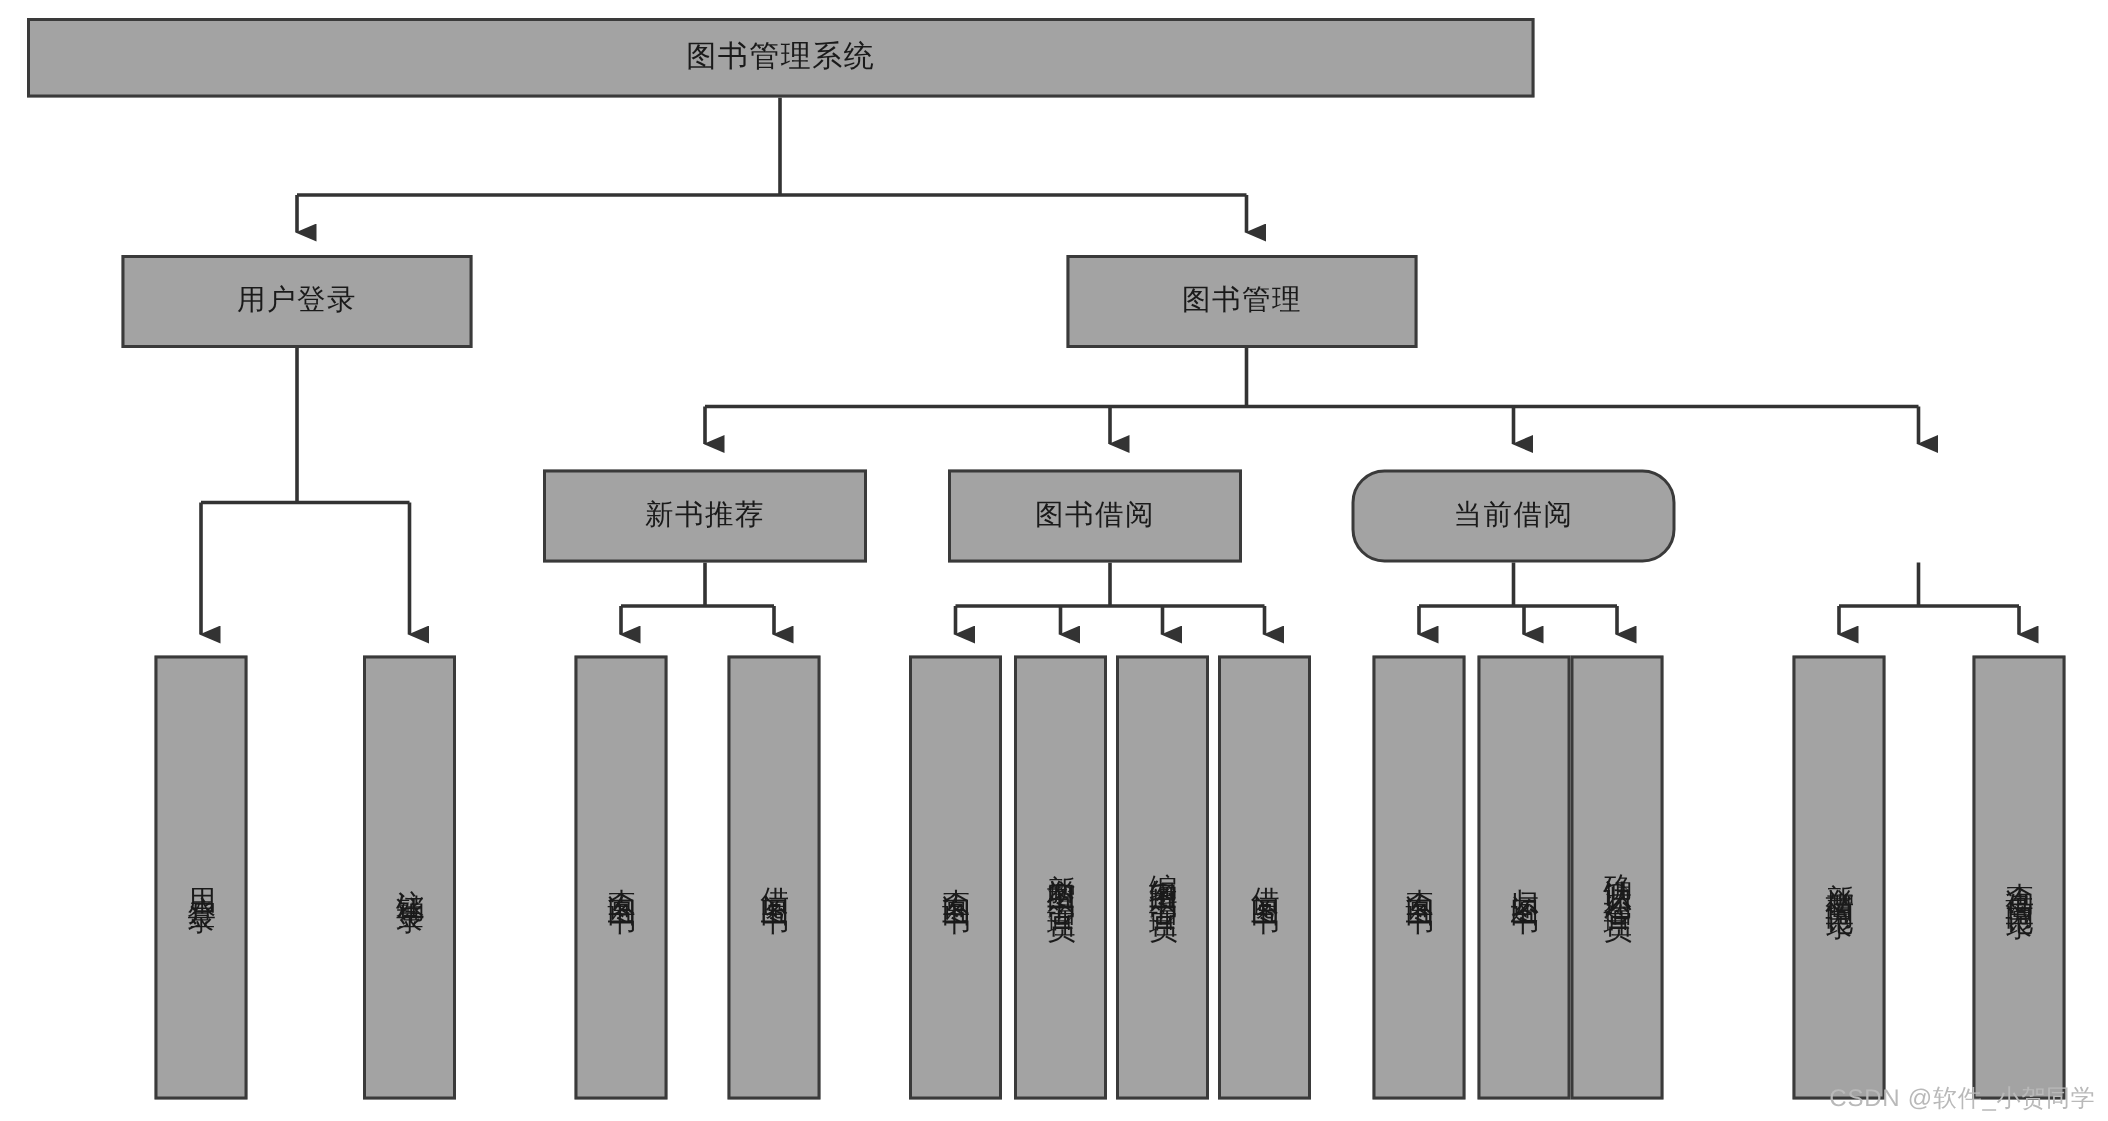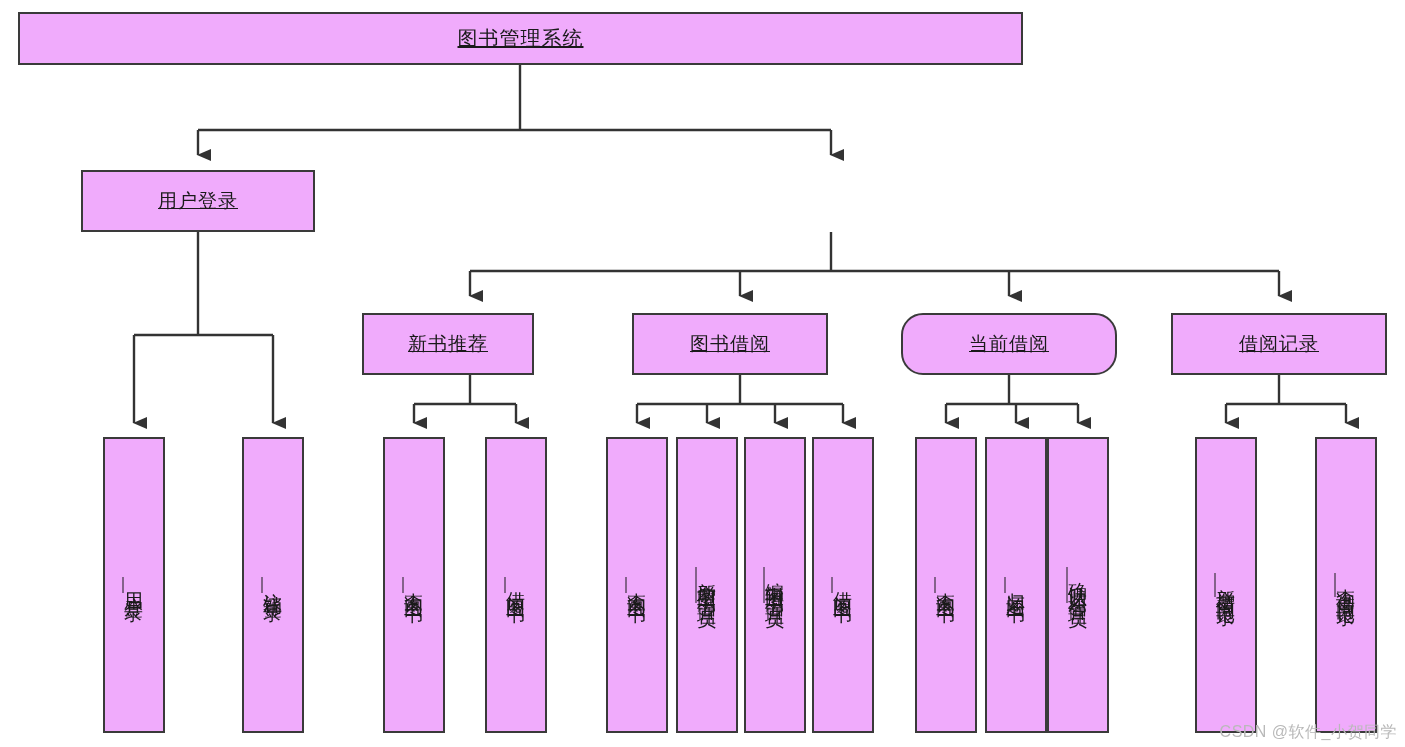--- a/index.html
+++ b/index.html
@@ -7,25 +7,24 @@
     width:1405px;height:747px;overflow:hidden;
     font-family:"Liberation Sans","DejaVu Sans",sans-serif;
     color:#1a1a1a;
   }
   #diagram-root{position:relative;width:1405px;height:747px;}
   svg.canvas{position:absolute;left:0;top:0;width:1405px;height:747px;}
 
   .node-box{
     position:absolute;
     box-sizing:border-box;
-    background:#f0abfc;
+    background:#a3a3a3;
     border:2px solid #3a3a3a;
     display:flex;align-items:center;justify-content:center;
     text-align:center;
-    text-decoration:underline;
   }
   .node-label{
     font-size:19px;
     line-height:1.22;
     letter-spacing:1px;
     color:#1a1a1a;
     white-space:pre-line;
   }
   .node-box.root .node-label{font-size:20px;}
   .node-box.level2 .node-label{font-size:19px;}
@@ -108,32 +107,32 @@
     </g>
   </svg>
 
   <div class="node-box root" style="left:18px;top:12px;width:1005px;height:53px;">
     <span class="node-label">图书管理系统</span>
   </div>
 
   <div class="node-box level2" style="left:81px;top:170px;width:234px;height:62px;">
     <span class="node-label">用户登录</span>
   </div>
+  <div class="node-box level2" style="left:711px;top:170px;width:234px;height:62px;">
+    <span class="node-label">图书管理</span>
+  </div>
 
-  <div class="node-box level3" style="left:362px;top:313px;width:172px;height:62px;">
+  <div class="node-box level3" style="left:362px;top:313px;width:216px;height:62px;">
     <span class="node-label">新书推荐</span>
   </div>
   <div class="node-box level3" style="left:632px;top:313px;width:196px;height:62px;">
     <span class="node-label">图书借阅</span>
   </div>
   <div class="node-box level3" style="left:901px;top:313px;width:216px;height:62px;border-radius:22px;">
     <span class="node-label">当前借阅</span>
-  </div>
-  <div class="node-box level3" style="left:1171px;top:313px;width:216px;height:62px;">
-    <span class="node-label">借阅记录</span>
   </div>
 
   <div class="node-box leaf" style="left:103px;top:437px;width:62px;height:296px;">
     <span class="node-label">用户登录</span>
   </div>
   <div class="node-box leaf" style="left:242px;top:437px;width:62px;height:296px;">
     <span class="node-label">注销登录</span>
   </div>
 
   <div class="node-box leaf" style="left:383px;top:437px;width:62px;height:296px;">

